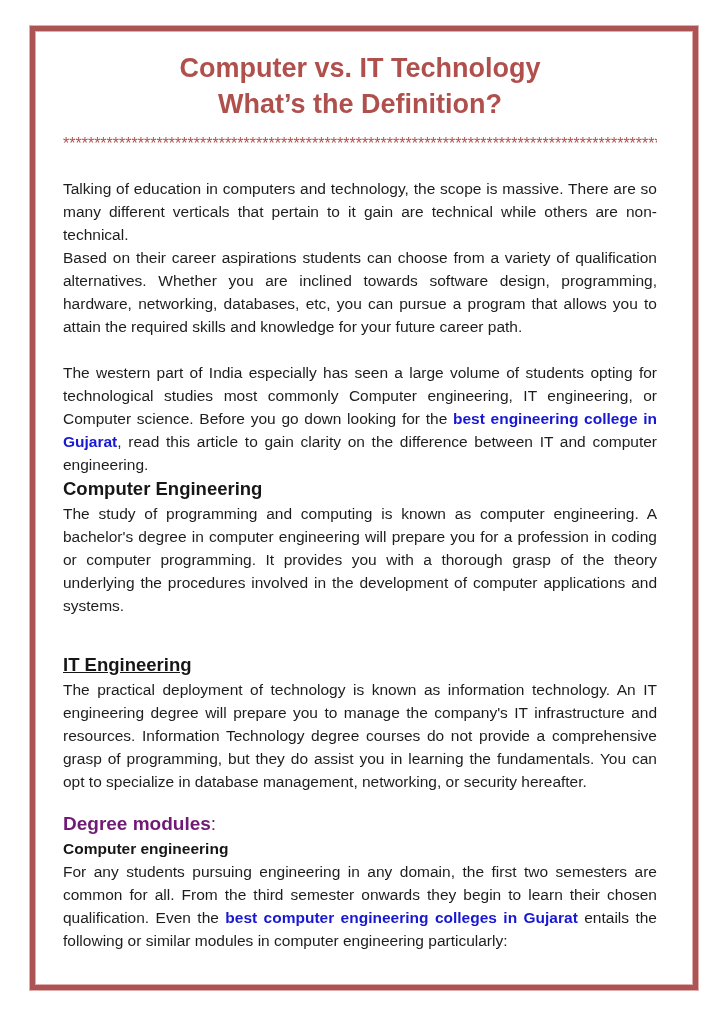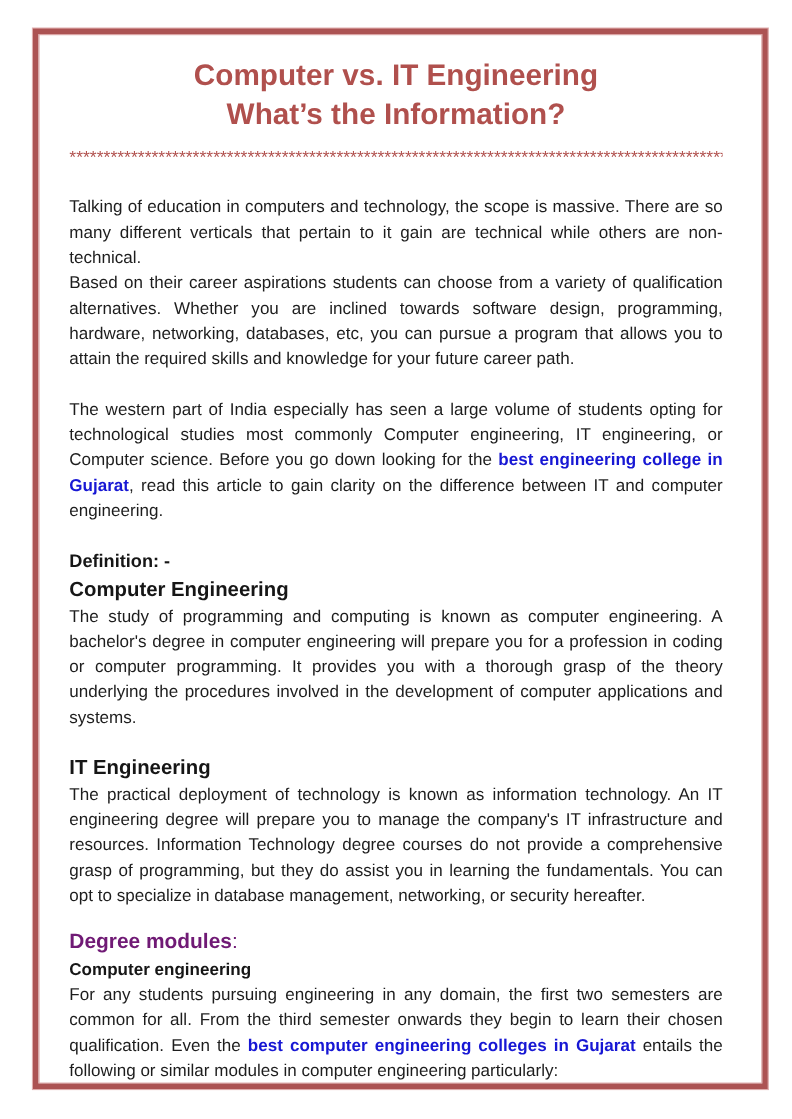--- a/index.html
+++ b/index.html
@@ -71,21 +71,21 @@
     font-weight: bold;
     color: #161616;
   }
   .h-section {
     margin: 0;
     font-size: 18.5px;
     line-height: 26px;
     font-weight: bold;
     color: #161616;
   }
-  .h-section.gap-top { margin-top: 21px; }
+  .h-section.gap-top { margin-top: 35px; text-decoration: underline; }
   .h-modules {
     margin: 0;
     margin-top: 17px;
     font-size: 19px;
     line-height: 27px;
     font-weight: bold;
     color: #701a75;
   }
   .h-modules .colon { font-weight: normal; }
   .h-sub {
@@ -102,32 +102,31 @@
     cursor: pointer;
   }
 </style>
 </head>
 <body>
 
 <div class="page-frame"></div>
 
 <div class="content">
 
-  <h1 class="title first">Computer vs. IT Engineering</h1>
-  <h1 class="title">What’s the Information?</h1>
+  <h1 class="title first">Computer vs. IT Technology</h1>
+  <h1 class="title">What’s the Definition?</h1>
 
   <div class="divider">**************************************************************************************************</div>
 
   <p class="para gap-lg">Talking of education in computers and technology, the scope is massive. There are so many different verticals that pertain to it gain are technical while others are non-technical.</p>
 
   <p class="para">Based on their career aspirations students can choose from a variety of qualification alternatives. Whether you are inclined towards software design, programming, hardware, networking, databases, etc, you can pursue a program that allows you to attain the required skills and knowledge for your future career path.</p>
 
   <p class="para gap-lg"><span>The western part of India especially has seen a large volume of students opting for technological studies most commonly Computer engineering, IT engineering, or Computer science. Before you go down looking for the </span><a class="link">best engineering college in Gujarat</a><span>, read this article to gain clarity on the difference between IT and computer engineering.</span></p>
 
-  <h2 class="h-def">Definition: -</h2>
   <h2 class="h-section">Computer Engineering</h2>
   <p class="para">The study of programming and computing is known as computer engineering. A bachelor's degree in computer engineering will prepare you for a profession in coding or computer programming. It provides you with a thorough grasp of the theory underlying the procedures involved in the development of computer applications and systems.</p>
 
   <h2 class="h-section gap-top">IT Engineering</h2>
   <p class="para">The practical deployment of technology is known as information technology. An IT engineering degree will prepare you to manage the company's IT infrastructure and resources. Information Technology degree courses do not provide a comprehensive grasp of programming, but they do assist you in learning the fundamentals. You can opt to specialize in database management, networking, or security hereafter.</p>
 
   <h2 class="h-modules"><span>Degree modules</span><span class="colon">:</span></h2>
   <h3 class="h-sub">Computer engineering</h3>
   <p class="para"><span>For any students pursuing engineering in any domain, the first two semesters are common for all. From the third semester onwards they begin to learn their chosen qualification. Even the </span><a class="link">best computer engineering colleges in Gujarat</a><span> entails the following or similar modules in computer engineering particularly:</span></p>
 

